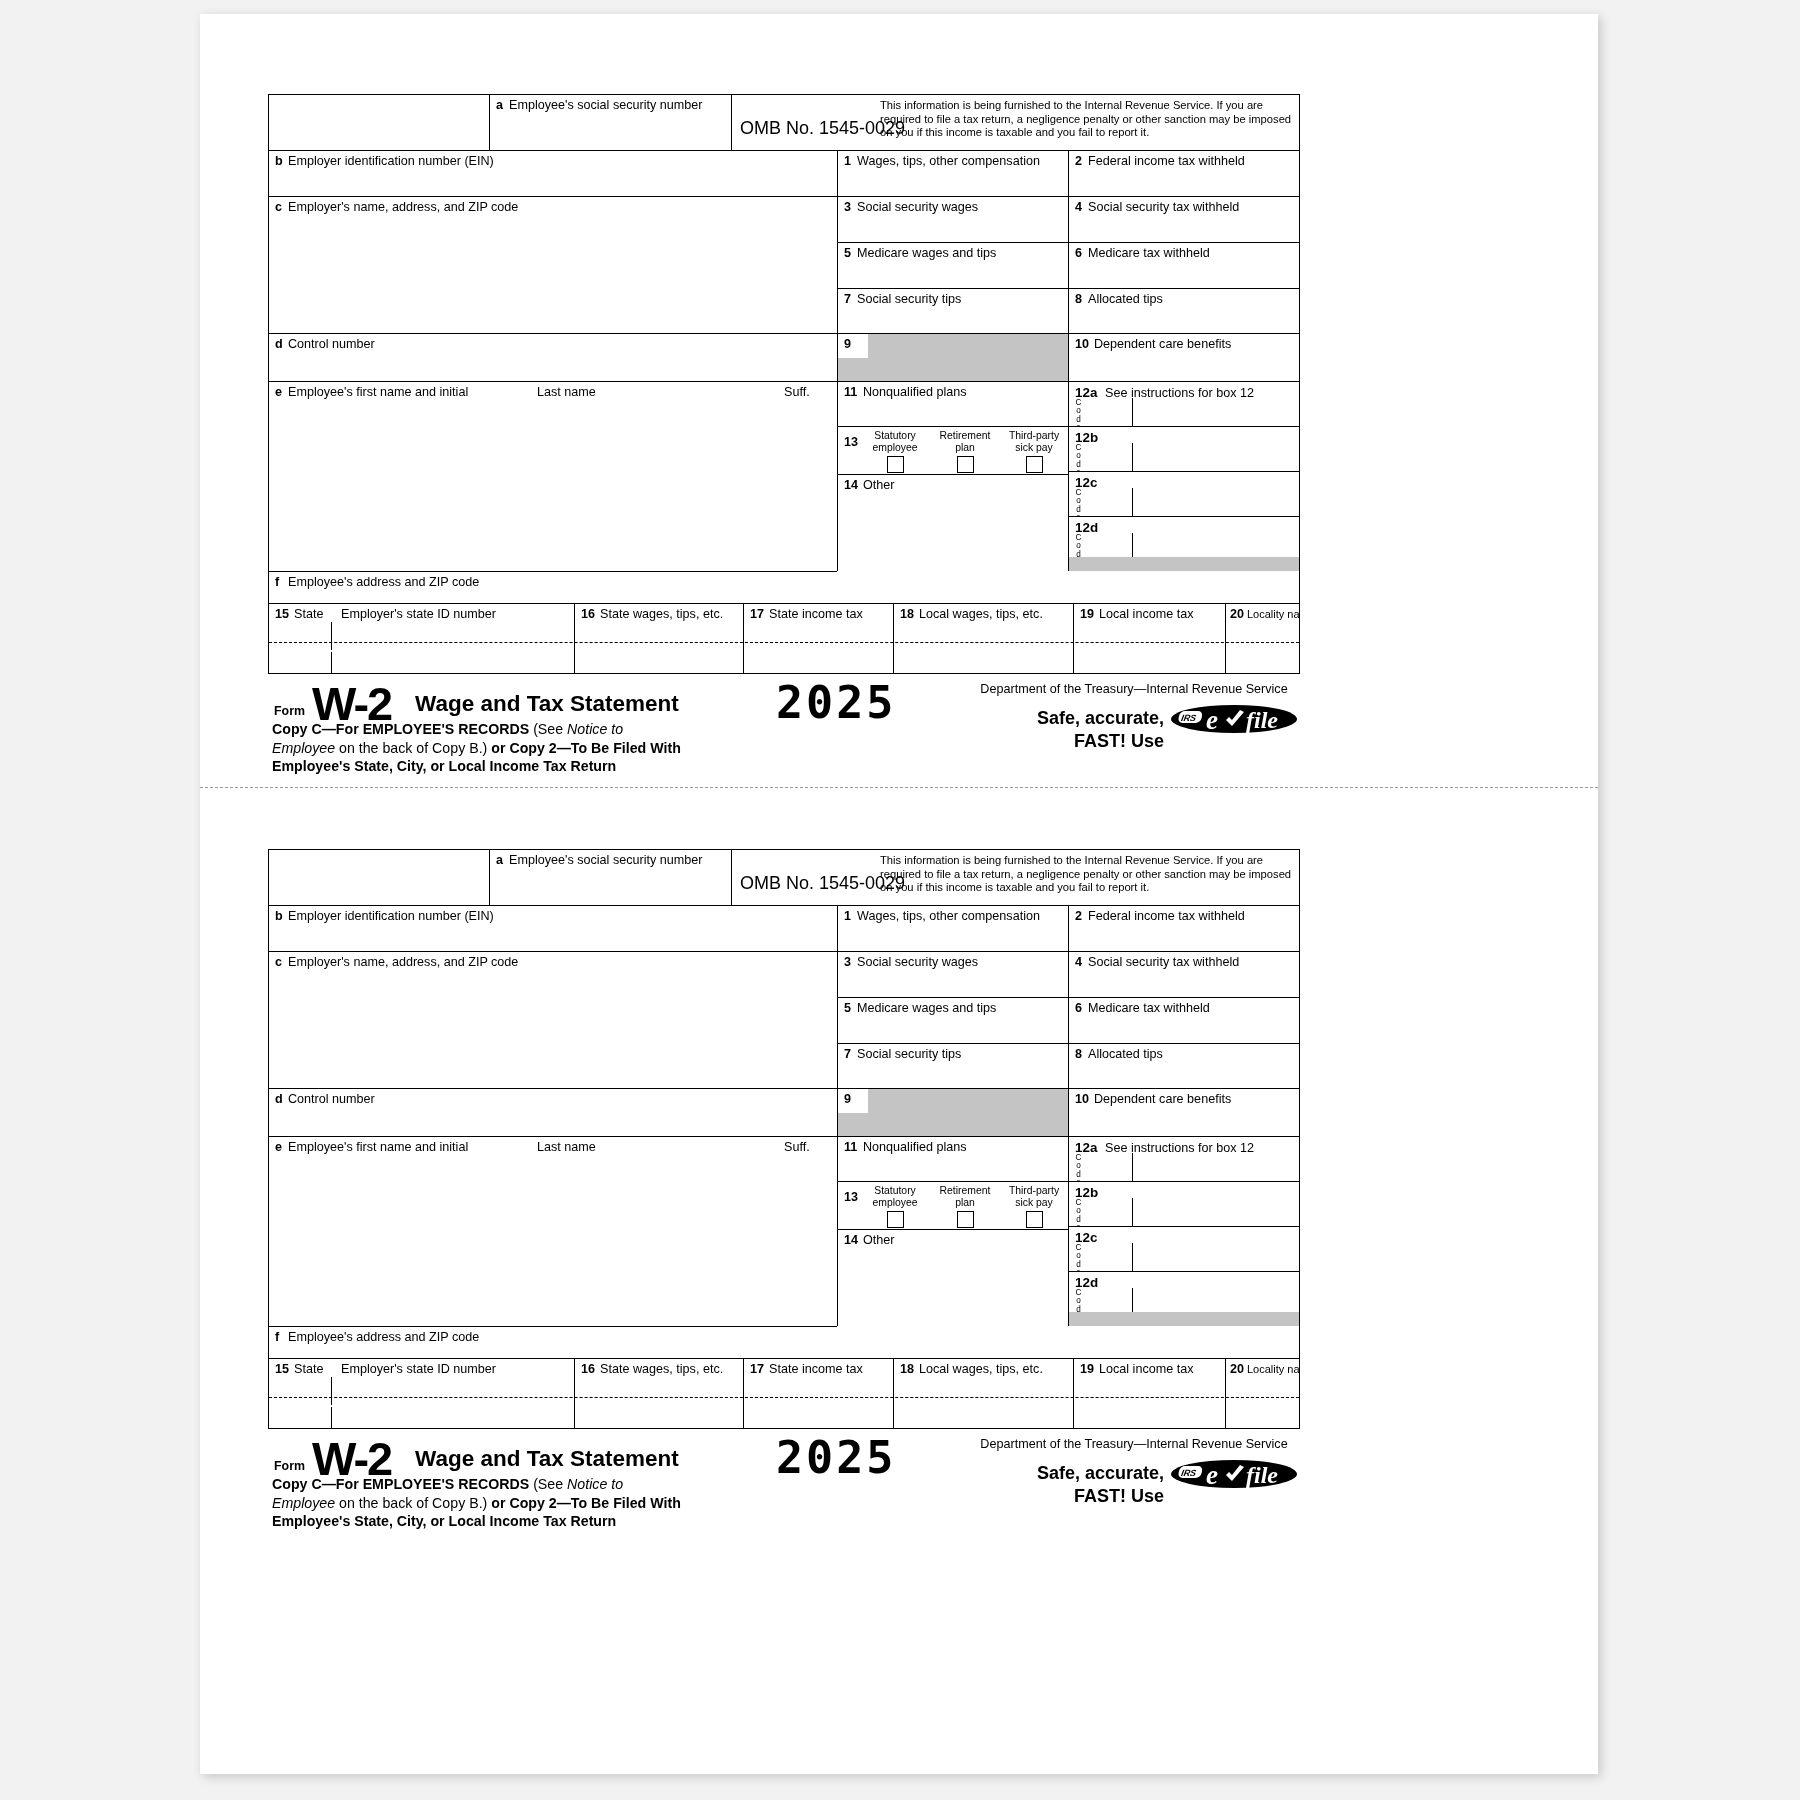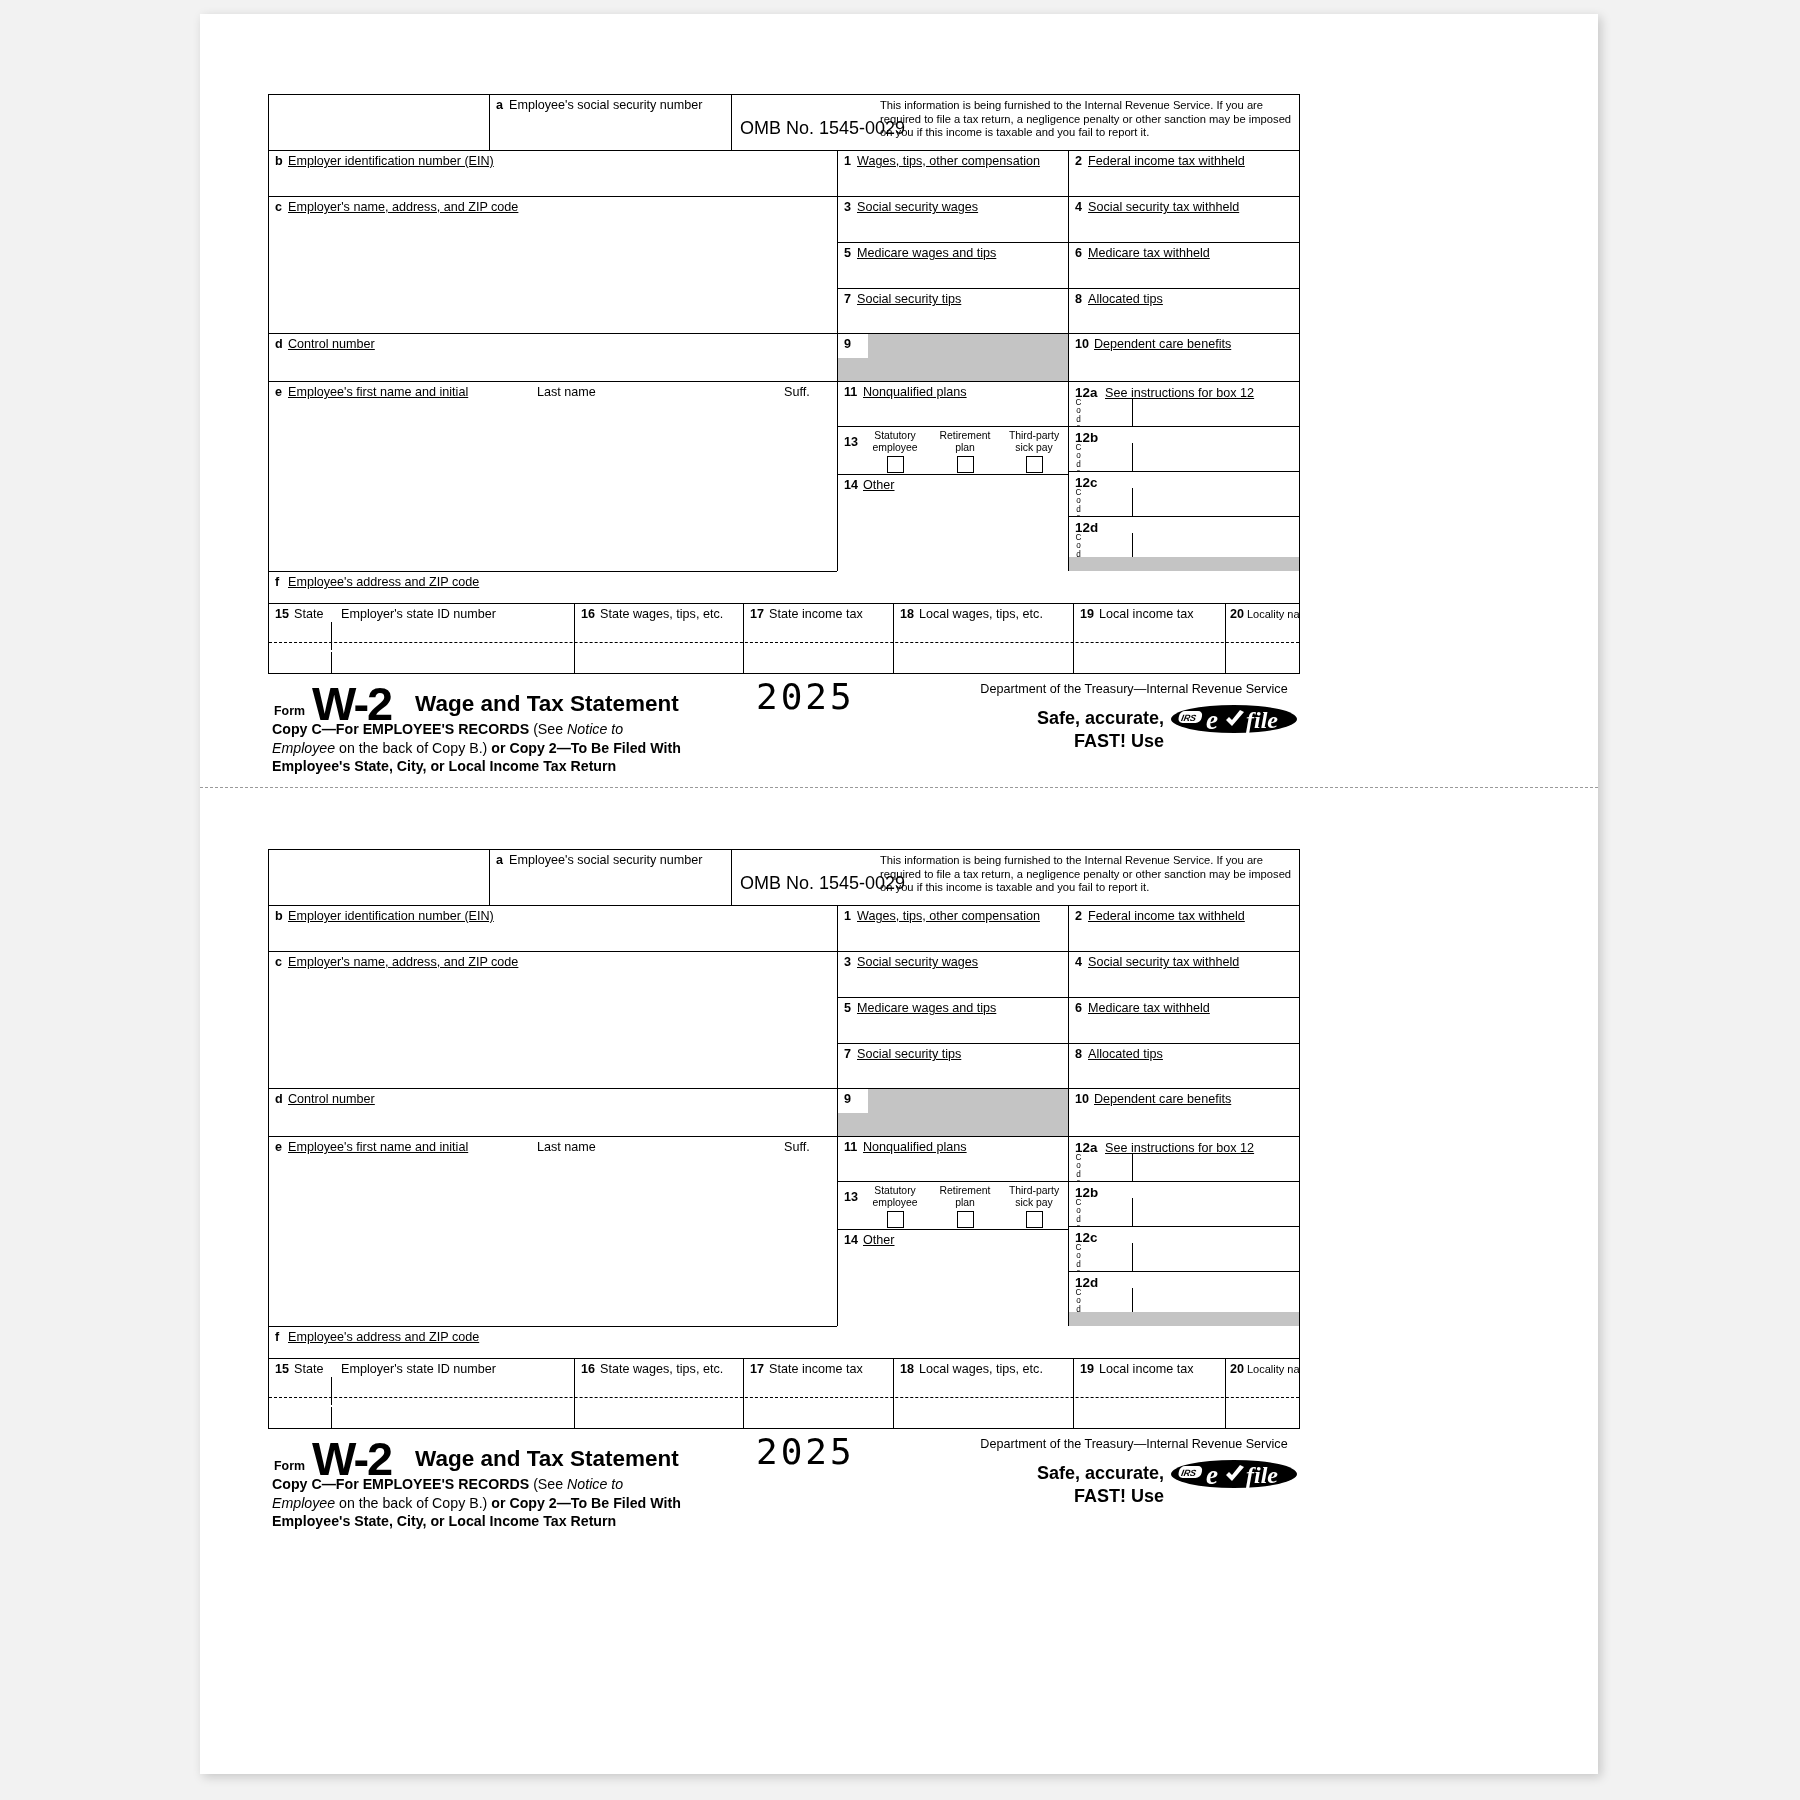--- a/index.html
+++ b/index.html
@@ -28,21 +28,21 @@
     position: relative;
     width: 1032px;
     border: 1.6px solid #000;
     background: #fff;
   }
   .cell {
     position: absolute;
     overflow: hidden;
   }
   .bl { border-left: 1.1px solid #000; }
-  .bt { border-top: 1.1px solid #000; text-decoration: underline; }
+  .bt { border-top: 1.1px solid #000; }
   .bt-thick { border-top: 1.6px solid #000; }
 
   .lab {
     font-size: 12.6px;
     color: #000;
     white-space: nowrap;
     line-height: 1.15;
     padding: 3px 0 0 6px;
   }
   .lab b { font-weight: bold; }
@@ -120,22 +120,22 @@
     font-size: 22.5px; font-weight: bold;
   }
   .f-copy {
     position: absolute; left: 4px; top: 46px;
     font-size: 14.2px; line-height: 1.32; font-weight: bold;
     width: 480px;
   }
   .f-copy .reg { font-weight: normal; }
   .f-copy .ital { font-style: italic; font-weight: normal; }
   .f-year {
-    position: absolute; left: 488px; top: 2px;
-    font-size: 36px; font-weight: normal;
+    position: absolute; left: 508px; top: 2px;
+    font-size: 45px; font-weight: bold;
     font-family: "DejaVu Sans Mono", monospace;
     letter-spacing: 3px;
   }
   .f-dept {
     position: absolute; left: 700px; top: 8px;
     width: 332px; text-align: center;
     font-size: 12.6px;
   }
   .f-safe {
     position: absolute; left: 700px; top: 33px;

